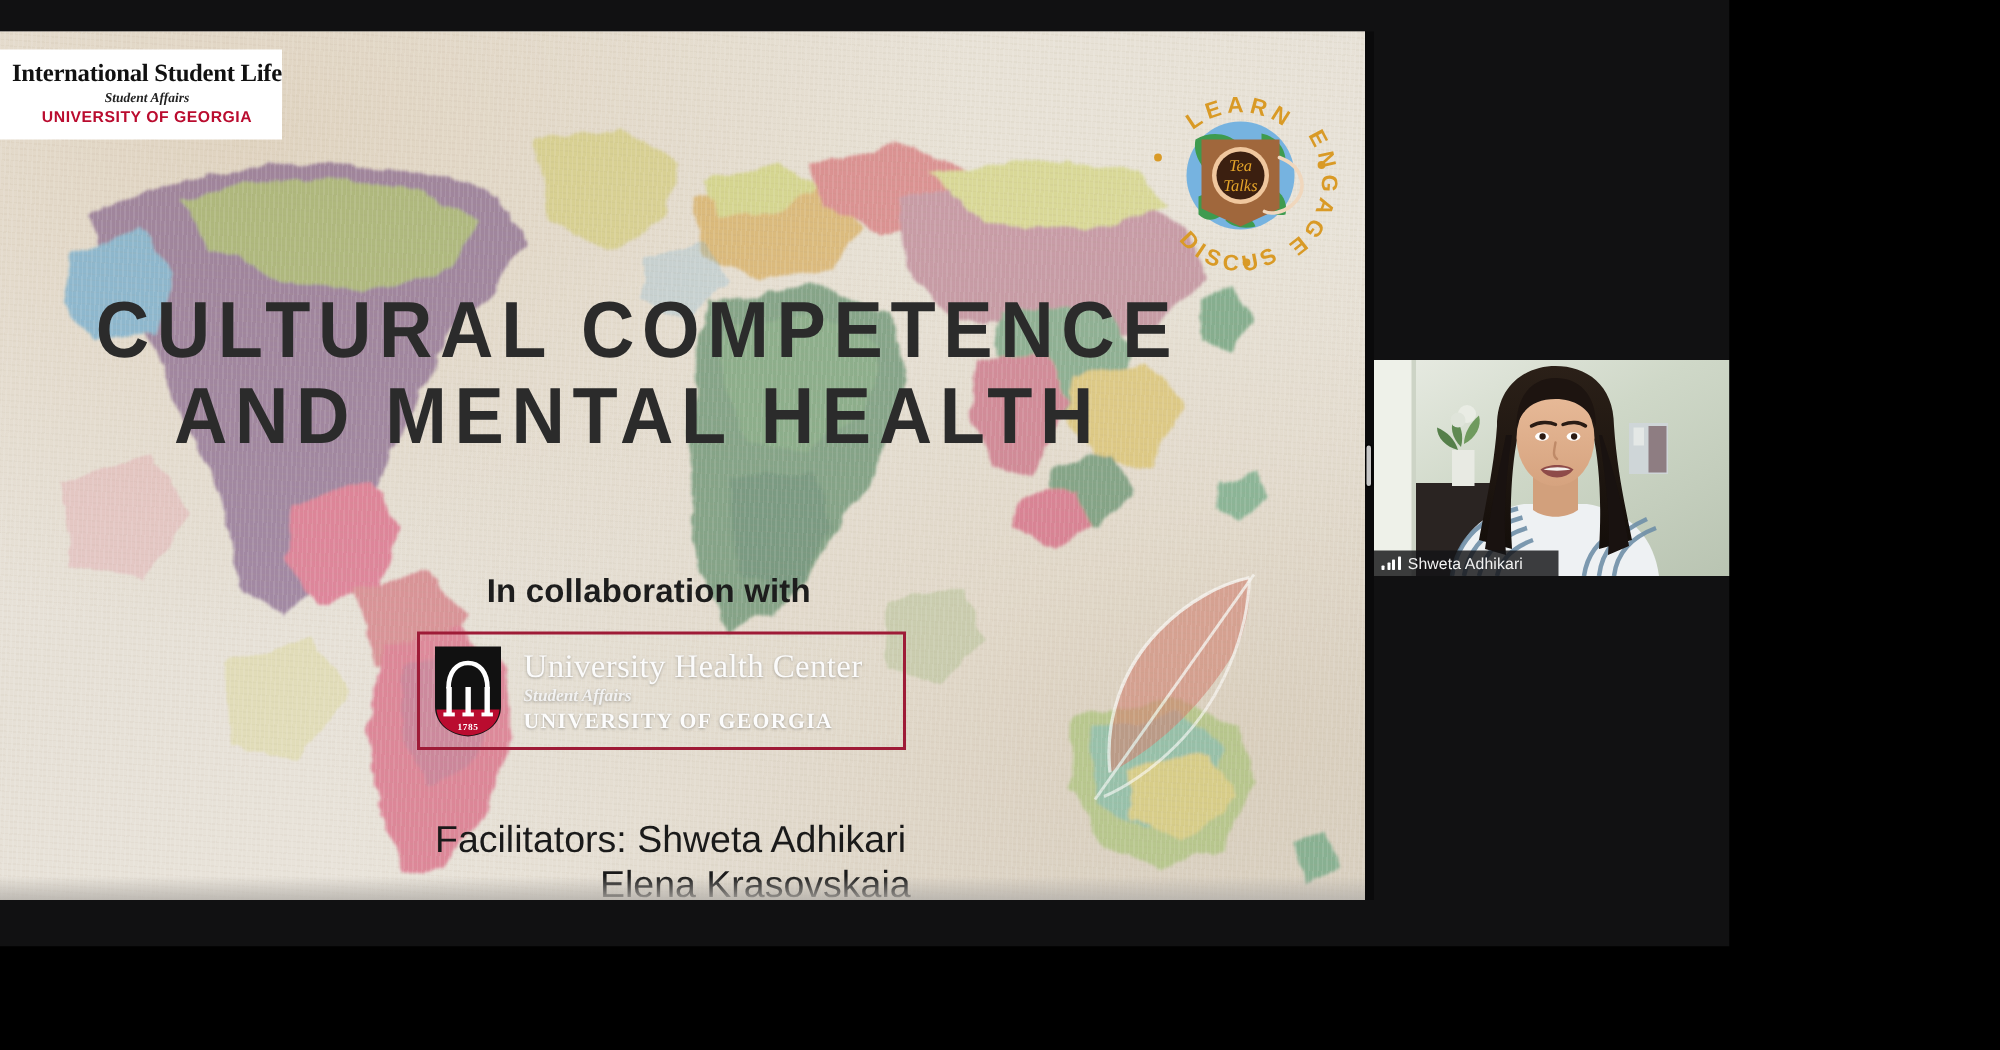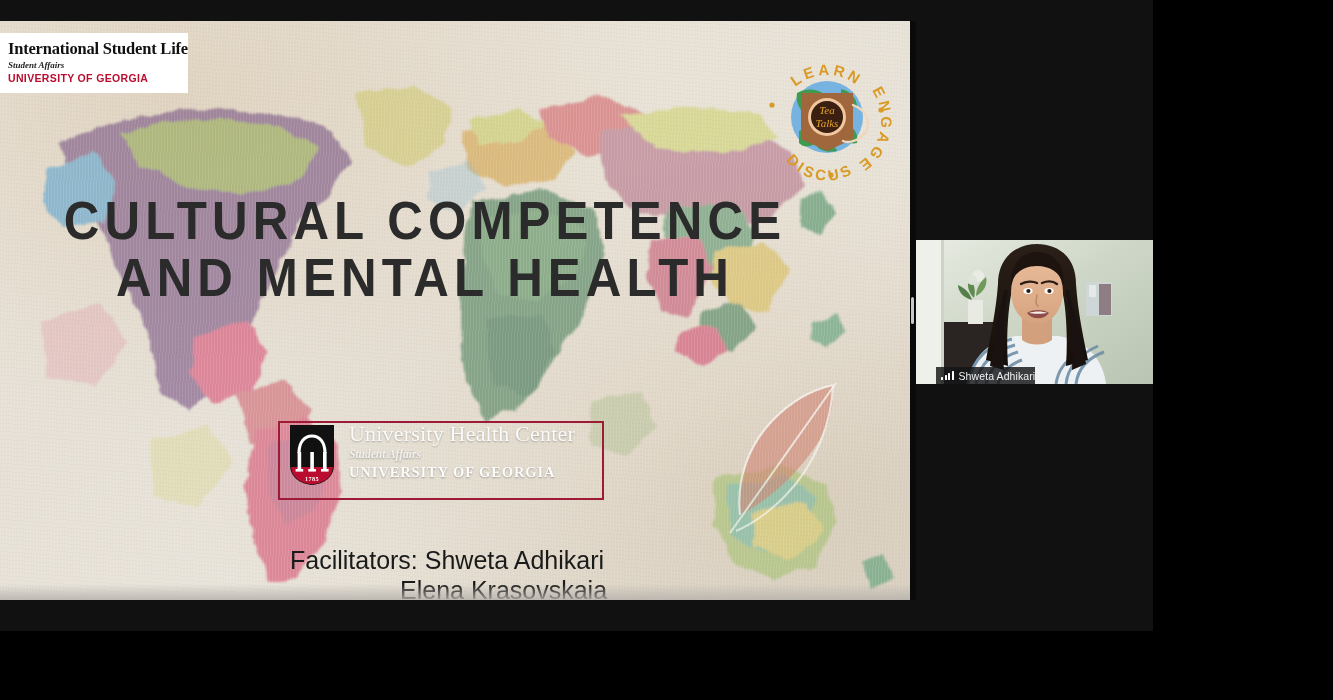--- a/index.html
+++ b/index.html
@@ -50,21 +50,21 @@
 
   
   #map-layer{position:absolute;inset:0;opacity:.92;}
   #map-layer svg{width:100%;height:100%;display:block;}
 
   
   #isl-logo{
     position:absolute;left:0px;top:12px;width:188px;height:60px;
     background:#ffffff;
     display:flex;flex-direction:column;justify-content:center;
-    padding:0 0 0 8px;box-sizing:border-box;
+    padding:0 0 0 8px;box-sizing:border-box;align-items:center;
   }
   #isl-title{
     font-family:"Liberation Serif", serif;
     font-weight:700;font-size:16.5px;color:#111;line-height:1.05;
     letter-spacing:-.2px;white-space:nowrap;
   }
   #isl-sub{
     font-family:"Liberation Serif", serif;
     font-style:italic;font-weight:700;font-size:9px;color:#222;
     line-height:1.35;margin-top:1px;
@@ -94,21 +94,21 @@
   
   #collab-label{
     position:absolute;left:0;top:360px;width:865px;text-align:center;
     font-family:"Liberation Sans", sans-serif;
     font-weight:700;font-size:22px;color:#1d1d1d;letter-spacing:.1px;
   }
   #uhc-box{
     position:absolute;left:278px;top:400px;width:326px;height:79px;
     border:2px solid #9e1b37;box-sizing:border-box;
     background:rgba(255,255,255,0.03);
-    display:flex;
+    display:flex;align-items:center;
   }
   #uhc-arch{width:48px;height:64px;margin-left:8px;flex:none;}
   #uhc-arch svg{width:48px;height:64px;display:block;}
   #uhc-text{margin-left:13px;line-height:1;}
   #uhc-name{
     font-family:"Liberation Serif", serif;
     font-size:22px;color:#fbfbfb;font-weight:400;letter-spacing:.2px;
     text-shadow:0 1px 2px rgba(0,0,0,.28);
   }
   #uhc-sa{
@@ -144,23 +144,22 @@
   
   #video-tile{
     position:absolute;left:916px;top:240px;width:237px;height:144px;
     overflow:hidden;background:#7e8a7c;
   }
   #video-scene{position:absolute;inset:0;}
   #video-scene svg{width:100%;height:100%;display:block;}
   #video-nameplate{
     position:absolute;left:0;bottom:0;height:17px;
     display:flex;align-items:center;gap:5px;
-    padding:0 0 0 5px;
+    padding:0 24px 0 5px;
     background:rgba(20,20,22,.82);
-    margin-left:20px;
   }
   #signal-icon{display:flex;align-items:flex-end;gap:1.5px;height:9px;}
   #signal-icon i{display:block;width:2px;background:#fff;border-radius:.5px;}
   #signal-icon i:nth-child(1){height:3px;}
   #signal-icon i:nth-child(2){height:5px;}
   #signal-icon i:nth-child(3){height:7px;}
   #signal-icon i:nth-child(4){height:9px;}
   #video-name{
     font-family:"Liberation Sans", sans-serif;
     font-size:10.5px;color:#f2f2f2;white-space:nowrap;letter-spacing:.1px;
@@ -296,20 +295,21 @@
         <circle cx="74" cy="128" r="2.6" fill="#d99a26"></circle>
         <circle cx="15" cy="58" r="2.6" fill="#d99a26"></circle>
       </svg>
     </div>
 
     <div id="slide-headline">
       <span class="hl-line">CULTURAL COMPETENCE</span>
       <span class="hl-line">AND MENTAL HEALTH</span>
     </div>
 
+    <div id="collab-label">In collaboration with</div>
 
     <div id="uhc-box">
       <div id="uhc-arch">
         <svg viewBox="0 0 48 64" aria-hidden="true">
           <path d="M2,2 H46 V42 C46,54 36,61 24,62 C12,61 2,54 2,42 Z" fill="#111111"></path>
           <path d="M3,44 H45 C44,55 35,60.5 24,61.3 C13,60.5 4,55 3,44 Z" fill="#BA0C2F"></path>
           <path d="M11,30 C11,19 16.5,13 24,13 C31.5,13 37,19 37,30" fill="none" stroke="#ffffff" stroke-width="3.1"></path>
           <rect x="9.6" y="29" width="3.6" height="19" fill="#ffffff"></rect>
           <rect x="22.3" y="29" width="3.6" height="19" fill="#ffffff"></rect>
           <rect x="35" y="29" width="3.6" height="19" fill="#ffffff"></rect>

